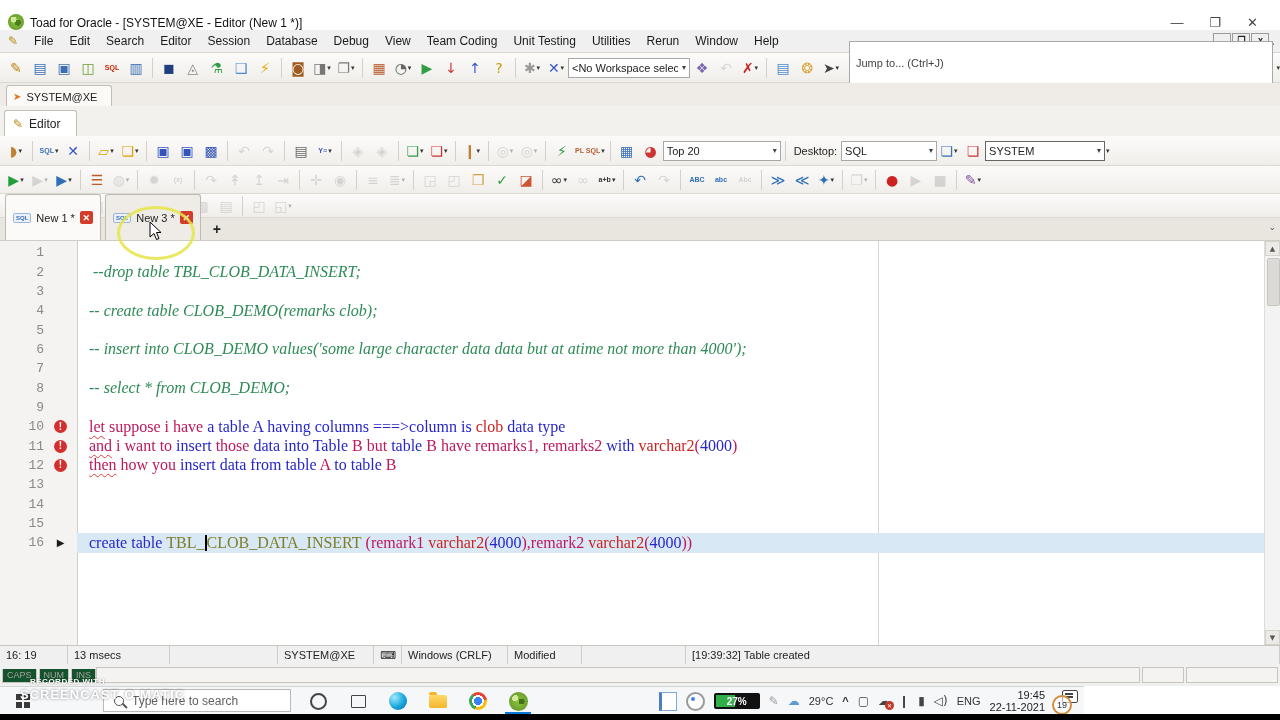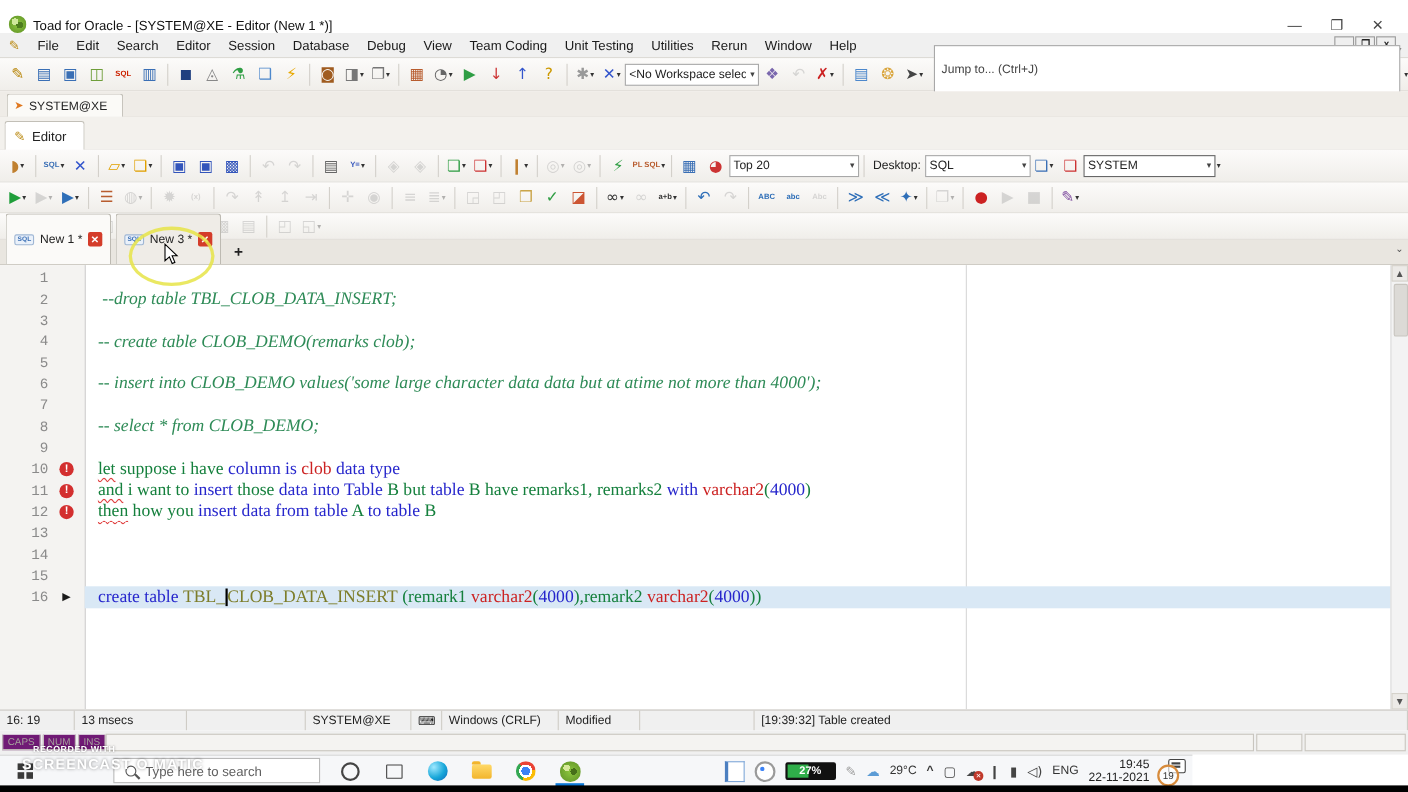--- a/index.html
+++ b/index.html
@@ -75,34 +75,34 @@
     display:flex;align-items:center;justify-content:center;line-height:1}
   .play{font-size:10px;color:#1a1a1a;font-family:"DejaVu Sans",sans-serif}
   .codeline{flex:1;height:100%;display:flex;align-items:center;white-space:pre;
     font-family:Liberation Serif, serif;font-size:16px;padding-left:12px}
   .codeline.active{background:#d9e8f5}
   .cm{color:#2e8b57;font-style:italic}
   .k{color:#2626cc}
   .num{color:#2626cc}
   .r{color:#cc2222}
   .id{color:#7d7d2a}
-  .tx{color:#15803d}
+  .tx{color:#be185d}
   .sq{text-decoration:underline;text-decoration-style:wavy;text-decoration-color:#e04040;text-decoration-thickness:1px;text-underline-offset:3px}
   .caret-bar{display:inline-block;width:2px;height:16px;background:#000;vertical-align:middle}
   #vscroll{position:absolute;right:0;top:0;bottom:0;width:15px;background:#f3f3f3;border-left:1px solid #dcdcdc}
   .sarrow{position:absolute;left:0;width:15px;height:15px;display:flex;align-items:center;justify-content:center;
     font-size:7px;color:#555;background:#eceae7;border:1px solid #d5d2cb;box-sizing:border-box;font-family:"DejaVu Sans",sans-serif}
   #sthumb{position:absolute;left:2px;top:17px;width:11px;height:46px;background:#dcdad6;border:1px solid #c8c5bf;border-radius:2px}
 
   
   #statusbar{left:0;top:645px;width:1280px;height:19px;background:#f0f0f0;border-top:1px solid #c9c6c0;
     display:flex;font-size:11px;color:#222;box-sizing:border-box}
   .scell{border-right:1px solid #cfccc6;display:flex;align-items:center;padding:0 6px;white-space:nowrap;overflow:hidden;box-sizing:border-box}
   #keyrow{left:0;top:664px;width:1280px;height:22px;background:#f0f0f0}
-  .kind{display:inline-block;margin-left:2px;padding:1px 4px 2px;border:1px solid #c8c5bf;border-top:none;color:#a5a29c;font-size:9px;background:#701a75}
+  .kind{display:inline-block;margin-left:2px;padding:1px 4px 2px;border:1px solid #c8c5bf;border-top:none;color:#a5a29c;font-size:9px;background:#14532d}
   .krbox{position:absolute;top:3px;height:14px;border:1px solid #c8c5bf;background:#f4f3f1}
 
   
   #taskbar{left:0;top:686px;width:1084px;height:28px;background:#f6f7f9;border-top:1px solid #d4d4d4}
   #blackstrip{left:0;top:714px;width:1280px;height:6px;background:#000}
   #startbtn{position:absolute;left:16px;top:7px;width:14px;height:14px}
   #startbtn i{position:absolute;width:6px;height:6px;background:#3a3a3a}
   #searchbox{position:absolute;left:103px;top:2px;width:188px;height:23px;background:#fff;border:1px solid #b9b9b9;
     display:flex;align-items:center;padding-left:10px;box-sizing:border-box;font-size:12px;color:#5f5f5f;gap:8px}
   .mag{width:8px;height:8px;border:1.5px solid #555;border-radius:50%;position:relative;flex:none}
@@ -659,21 +659,21 @@
         <div class="line">
           <span class="ln">9</span>
           <span class="mark"></span>
           <span class="codeline"></span>
         </div>
         <div class="line">
           <span class="ln">10</span>
           <span class="mark">
             <span class="err">!</span>
           </span>
-          <span class="codeline"><span class="tx sq">let</span><span class="tx"> suppose i have </span><span class="k">column is </span><span class="r">clob</span><span class="k"> data type</span></span>
+          <span class="codeline"><span class="tx sq">let</span><span class="tx"> suppose i have </span><span class="k">a table A having columns ===&gt;</span><span class="k">column is </span><span class="r">clob</span><span class="k"> data type</span></span>
         </div>
         <div class="line">
           <span class="ln">11</span>
           <span class="mark">
             <span class="err">!</span>
           </span>
           <span class="codeline"><span class="tx sq">and</span><span class="tx"> i want to </span><span class="k">insert</span><span class="tx"> those </span><span class="k">data into Table</span><span class="tx"> B but </span><span class="k">table</span><span class="tx"> B have remarks1, remarks2 </span><span class="k">with </span><span class="r">varchar2</span><span class="tx">(</span><span class="num">4000</span><span class="tx">)</span></span>
         </div>
         <div class="line">
           <span class="ln">12</span>

